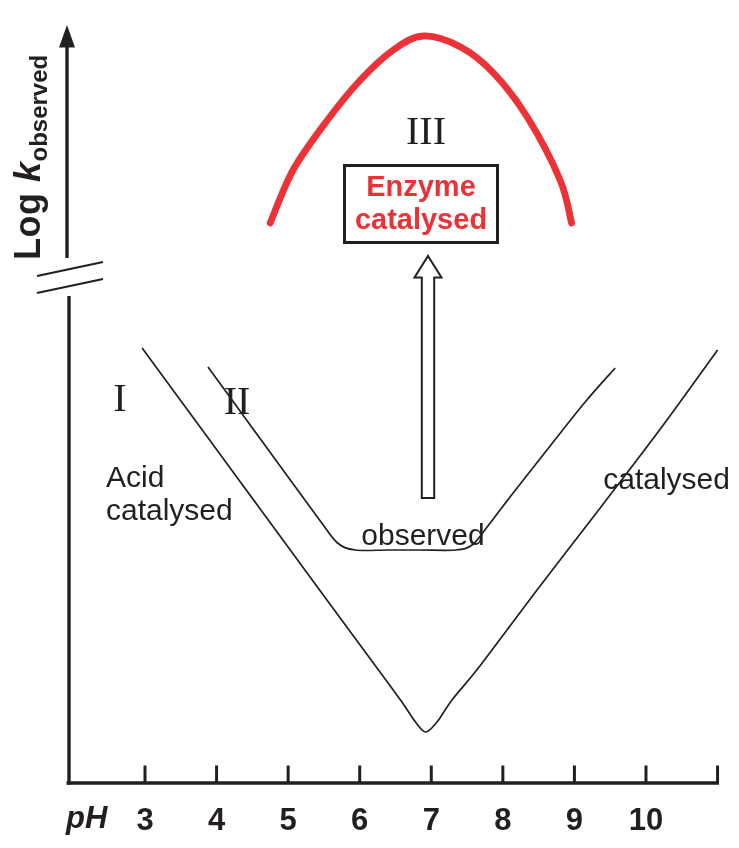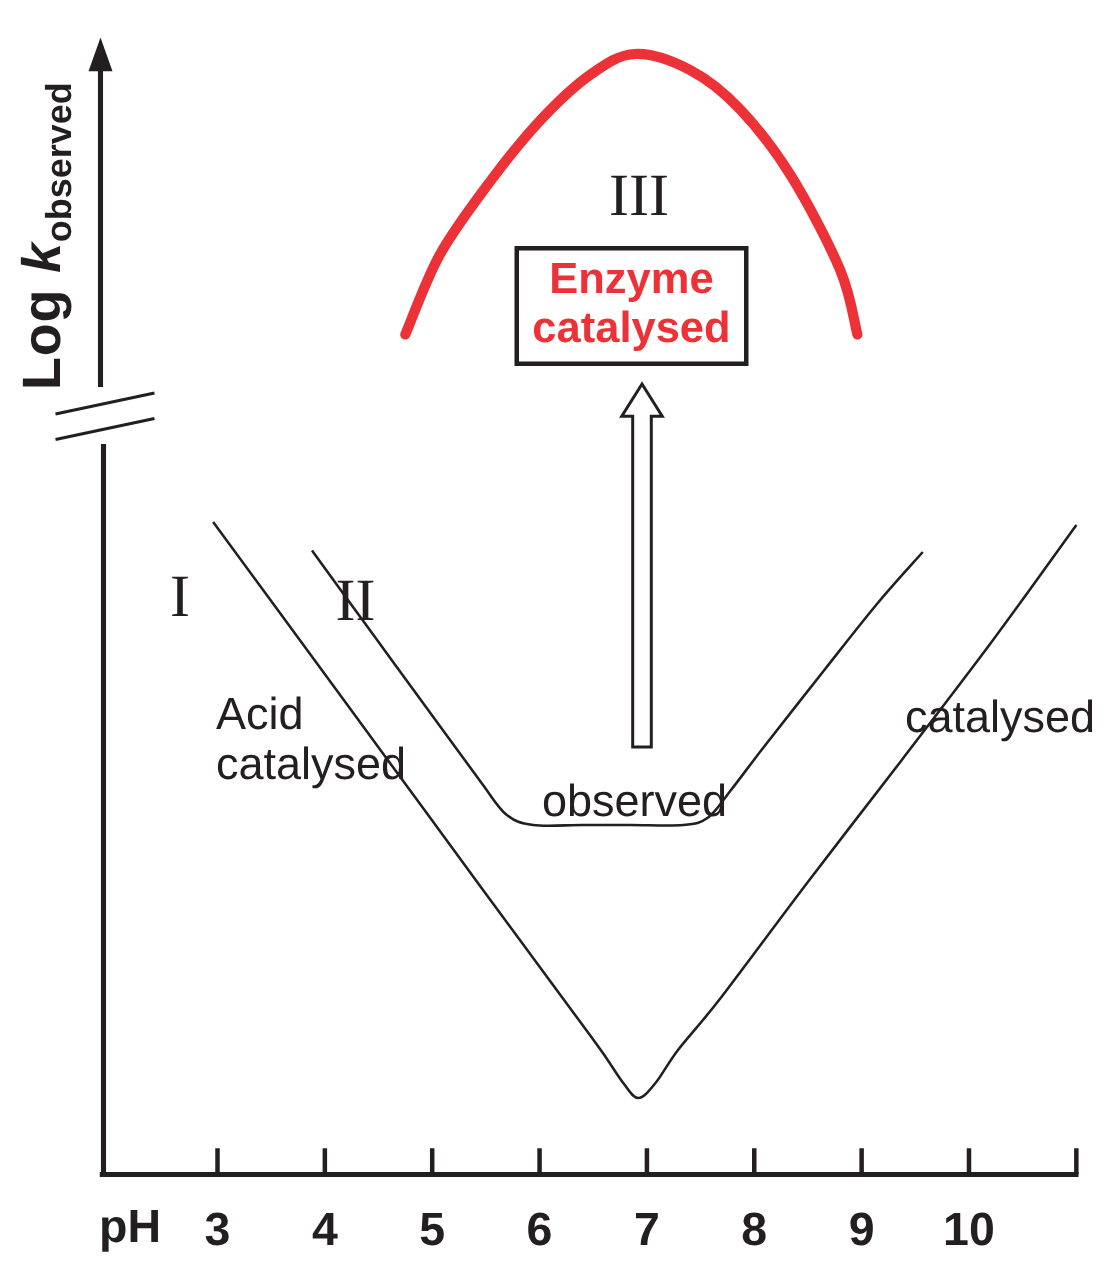--- a/index.html
+++ b/index.html
@@ -26,30 +26,30 @@
     left:7px; top:260px; transform:rotate(-90deg); transform-origin:0 0;
     font-weight:bold; font-size:36px; letter-spacing:0.5px;
   }
   .ylabel .sym { font-style:italic; }
   .ylabel .sub { font-size:24px; vertical-align:-7px; letter-spacing:0; }
   .roman { font-family:"Liberation Serif", serif; font-size:40px; transform:translate(-50%,-50%);margin-top:32px; }
   .roman-one   { left:120px; top:365px; }
   .roman-two   { left:237px; top:368px; }
   .roman-three { left:426px; top:98px;  }
   .ann { font-size:30px; line-height:33px; }
-  .acid  { left:106px; top:460px; text-align:left;margin-left:38px; }
+  .acid  { left:106px; top:460px; text-align:left; }
   .base  { left:590px; top:462px; width:140px; text-align:right; }
   .water { left:423px; top:516px; transform:translateX(-50%); text-align:center; line-height:38px; }
   .enzyme-box {
     left:343px; top:164px; width:156px; box-sizing:border-box;
     border:3px solid var(--ink); background:#fff; text-align:center;
     color:var(--accent); font-weight:bold; font-size:29px; line-height:33px;
     padding:3px 0 5px 0;
   }
-  .ph-label { left:66px; top:800px; font-weight:bold; font-size:31px; }
+  .ph-label { left:66px; top:800px; font-weight:bold; font-size:31px;font-style:italic; }
 </style>
 </head>
 <body>
 
 <div class="fig">
 
   <svg width="739" height="848" viewBox="0 0 739 848">
 
     <g>
       <line class="axis" x1="67" y1="45" x2="67" y2="258"></line>

